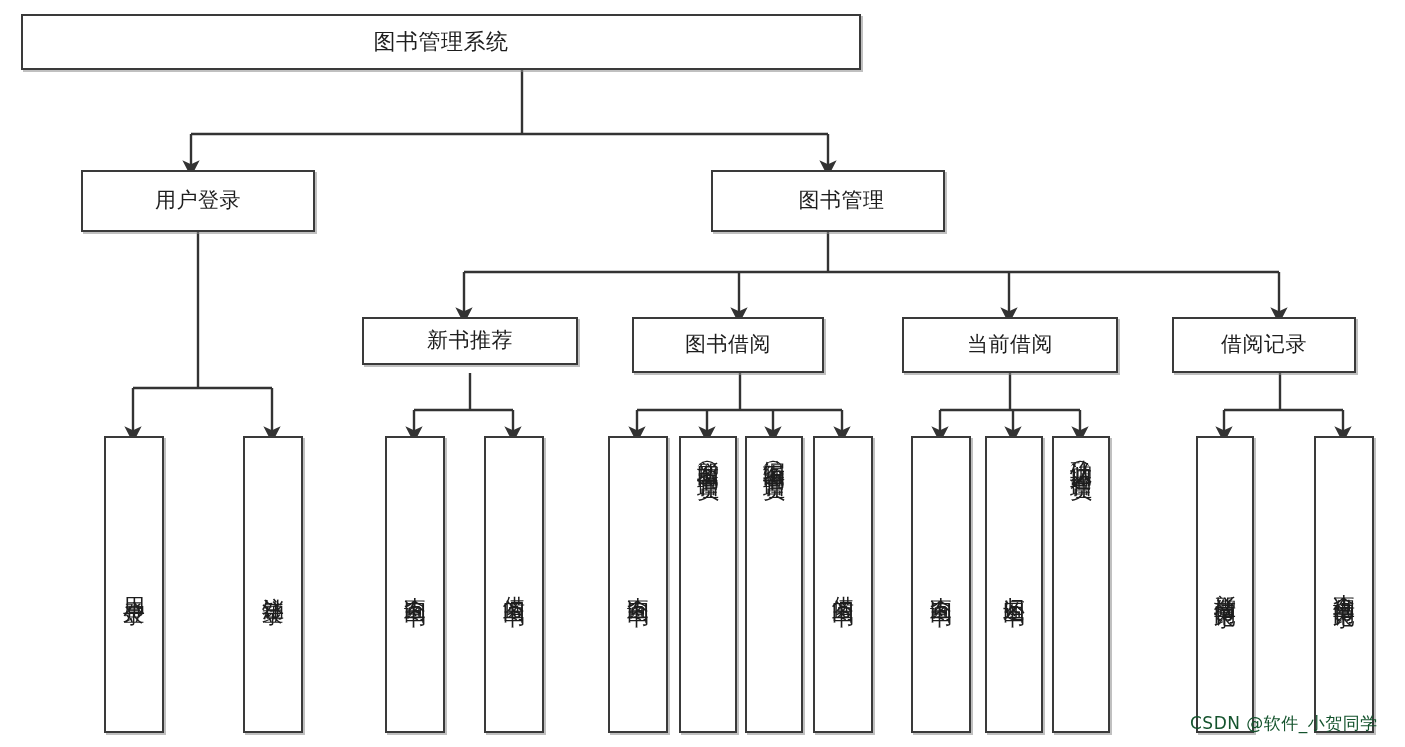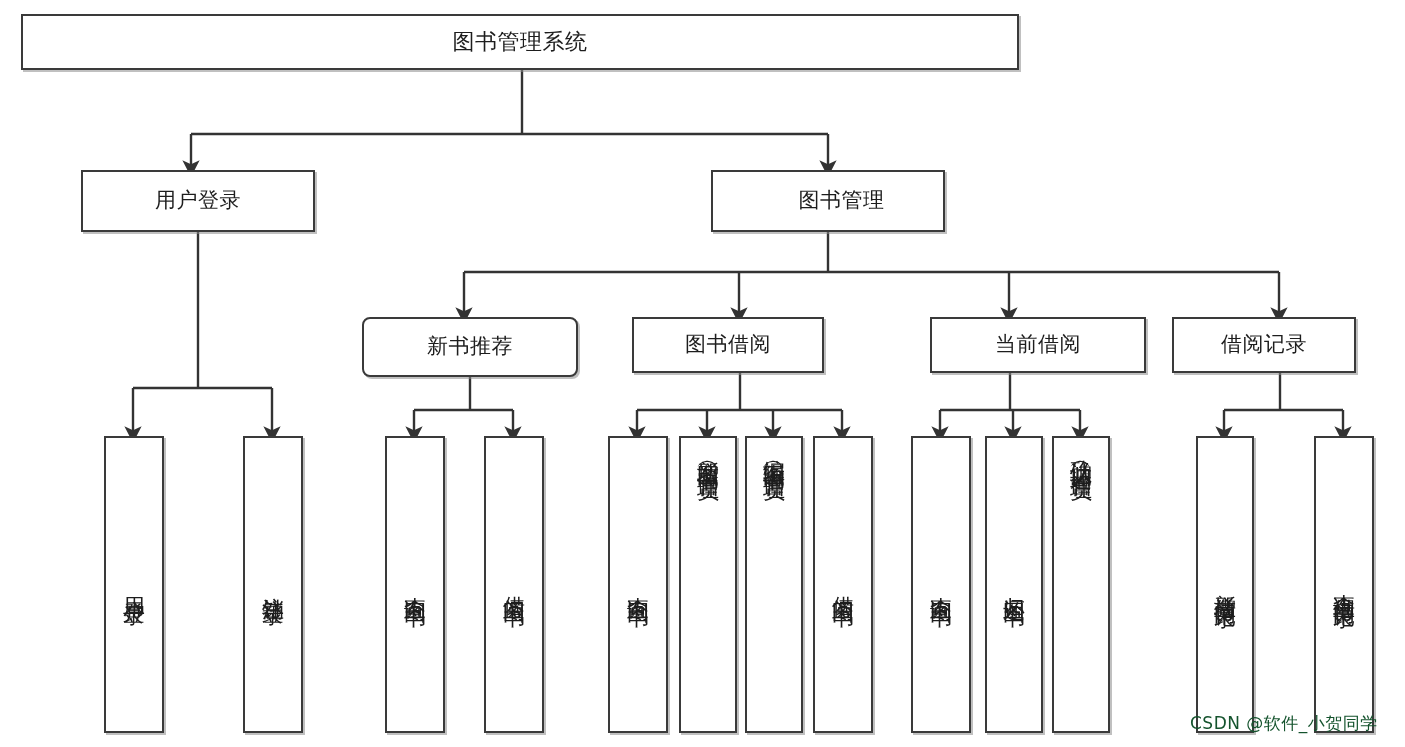--- a/index.html
+++ b/index.html
@@ -124,36 +124,36 @@
         <path d="M1013,410 L1013,433" marker-end="url(#arrowhead)"></path>
         <path d="M1080,410 L1080,433" marker-end="url(#arrowhead)"></path>
         <path d="M1280,373 L1280,410"></path>
         <path d="M1224,410 L1343,410"></path>
         <path d="M1224,410 L1224,433" marker-end="url(#arrowhead)"></path>
         <path d="M1343,410 L1343,433" marker-end="url(#arrowhead)"></path>
       </g>
   </svg>
 
   <div id="node-layer">
-      <div class="node horizontal root mid" style="left: 21px; top: 14px; width: 998px; height: 56px;">
+      <div class="node horizontal root mid" style="left: 21px; top: 14px; width: 840px; height: 56px;">
         <span class="label">图书管理系统</span>
       </div>
       <div class="node horizontal mid" style="left: 81px; top: 170px; width: 234px; height: 62px;">
         <span class="label">用户登录</span>
       </div>
       <div class="node horizontal mid" style="left: 711px; top: 170px; width: 234px; height: 62px; padding-left: 27px;">
         <span class="label">图书管理</span>
       </div>
-      <div class="node horizontal mid" style="left: 362px; top: 317px; width: 216px; height: 60px; border-radius: 8px;">
+      <div class="node horizontal mid" style="left: 362px; top: 317px; width: 216px; height: 48px;">
         <span class="label">新书推荐</span>
       </div>
       <div class="node horizontal mid" style="left: 632px; top: 317px; width: 192px; height: 56px;">
         <span class="label">图书借阅</span>
       </div>
-      <div class="node horizontal mid" style="left: 902px; top: 317px; width: 216px; height: 56px; margin-left: 28px;">
+      <div class="node horizontal mid" style="left: 902px; top: 317px; width: 216px; height: 56px;">
         <span class="label">当前借阅</span>
       </div>
       <div class="node horizontal mid" style="left: 1172px; top: 317px; width: 184px; height: 56px;">
         <span class="label">借阅记录</span>
       </div>
       <div class="node vertical mid" style="left: 104px; top: 436px; width: 60px; height: 297px;">
         <span class="label">用户登录</span>
       </div>
       <div class="node vertical mid" style="left: 243px; top: 436px; width: 60px; height: 297px;">
         <span class="label">注销登录</span>

